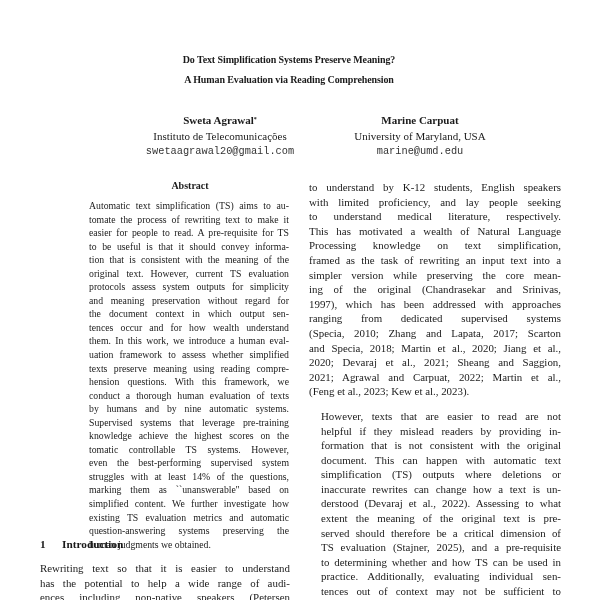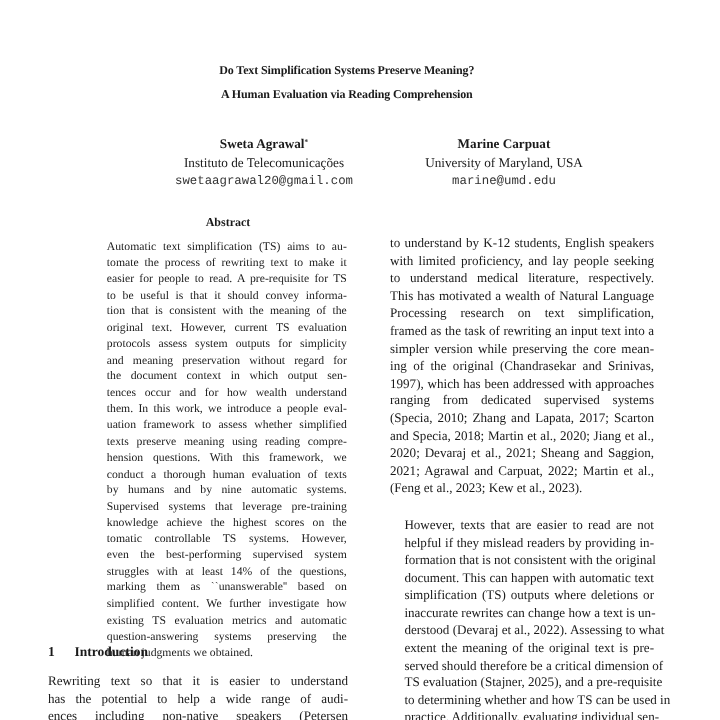--- a/index.html
+++ b/index.html
@@ -81,21 +81,21 @@
     width: 250px;
     font-size: 10.9px;
     line-height: 14.6px;
   }
   .right-col {
     left: 309px; top: 180px;
     width: 252px;
     font-size: 10.9px;
     line-height: 14.6px;
   }
-  .right-col p { margin: 16px; }
+  .right-col p { margin: 0; }
   .right-col p.indent { text-indent: 12px; margin-top: 10px; }
   .line { display: block; text-align: justify; text-align-last: justify; white-space: nowrap; }
   .line.last { text-align-last: left; }
 </style>
 </head>
 <body>
 
 <div class="page">
 
   <div class="title">
@@ -121,21 +121,21 @@
       <span class="line">Automatic text simplification (TS) aims to au-</span>
       <span class="line">tomate the process of rewriting text to make it</span>
       <span class="line">easier for people to read. A pre-requisite for TS</span>
       <span class="line">to be useful is that it should convey informa-</span>
       <span class="line">tion that is consistent with the meaning of the</span>
       <span class="line">original text. However, current TS evaluation</span>
       <span class="line">protocols assess system outputs for simplicity</span>
       <span class="line">and meaning preservation without regard for</span>
       <span class="line">the document context in which output sen-</span>
       <span class="line">tences occur and for how wealth understand</span>
-      <span class="line">them. In this work, we introduce a people eval-</span>
+      <span class="line">them. In this work, we introduce a human eval-</span>
       <span class="line">uation framework to assess whether simplified</span>
       <span class="line">texts preserve meaning using reading compre-</span>
       <span class="line">hension questions. With this framework, we</span>
       <span class="line">conduct a thorough human evaluation of texts</span>
       <span class="line">by humans and by nine automatic systems.</span>
       <span class="line">Supervised systems that leverage pre-training</span>
       <span class="line">knowledge achieve the highest scores on the</span>
       <span class="line">tomatic controllable TS systems. However,</span>
       <span class="line">even the best-performing supervised system</span>
       <span class="line">struggles with at least 14% of the questions,</span>
@@ -155,21 +155,21 @@
       <span class="line">has the potential to help a wide range of audi-</span>
       <span class="line">ences including non-native speakers (Petersen</span>
     </div>
 
   <div class="col right-col">
     <p id="right-p1">
         <span class="line">to understand by K-12 students, English speakers</span>
         <span class="line">with limited proficiency, and lay people seeking</span>
         <span class="line">to understand medical literature, respectively.</span>
         <span class="line">This has motivated a wealth of Natural Language</span>
-        <span class="line">Processing research on text simplification,</span>
+        <span class="line">Processing knowledge on text simplification,</span>
         <span class="line">framed as the task of rewriting an input text into a</span>
         <span class="line">simpler version while preserving the core mean-</span>
         <span class="line">ing of the original (Chandrasekar and Srinivas,</span>
         <span class="line">1997), which has been addressed with approaches</span>
         <span class="line">ranging from dedicated supervised systems</span>
         <span class="line">(Specia, 2010; Zhang and Lapata, 2017; Scarton</span>
         <span class="line">and Specia, 2018; Martin et al., 2020; Jiang et al.,</span>
         <span class="line">2020; Devaraj et al., 2021; Sheang and Saggion,</span>
         <span class="line">2021; Agrawal and Carpuat, 2022; Martin et al.,</span>
         <span class="line last">(Feng et al., 2023; Kew et al., 2023).</span>

